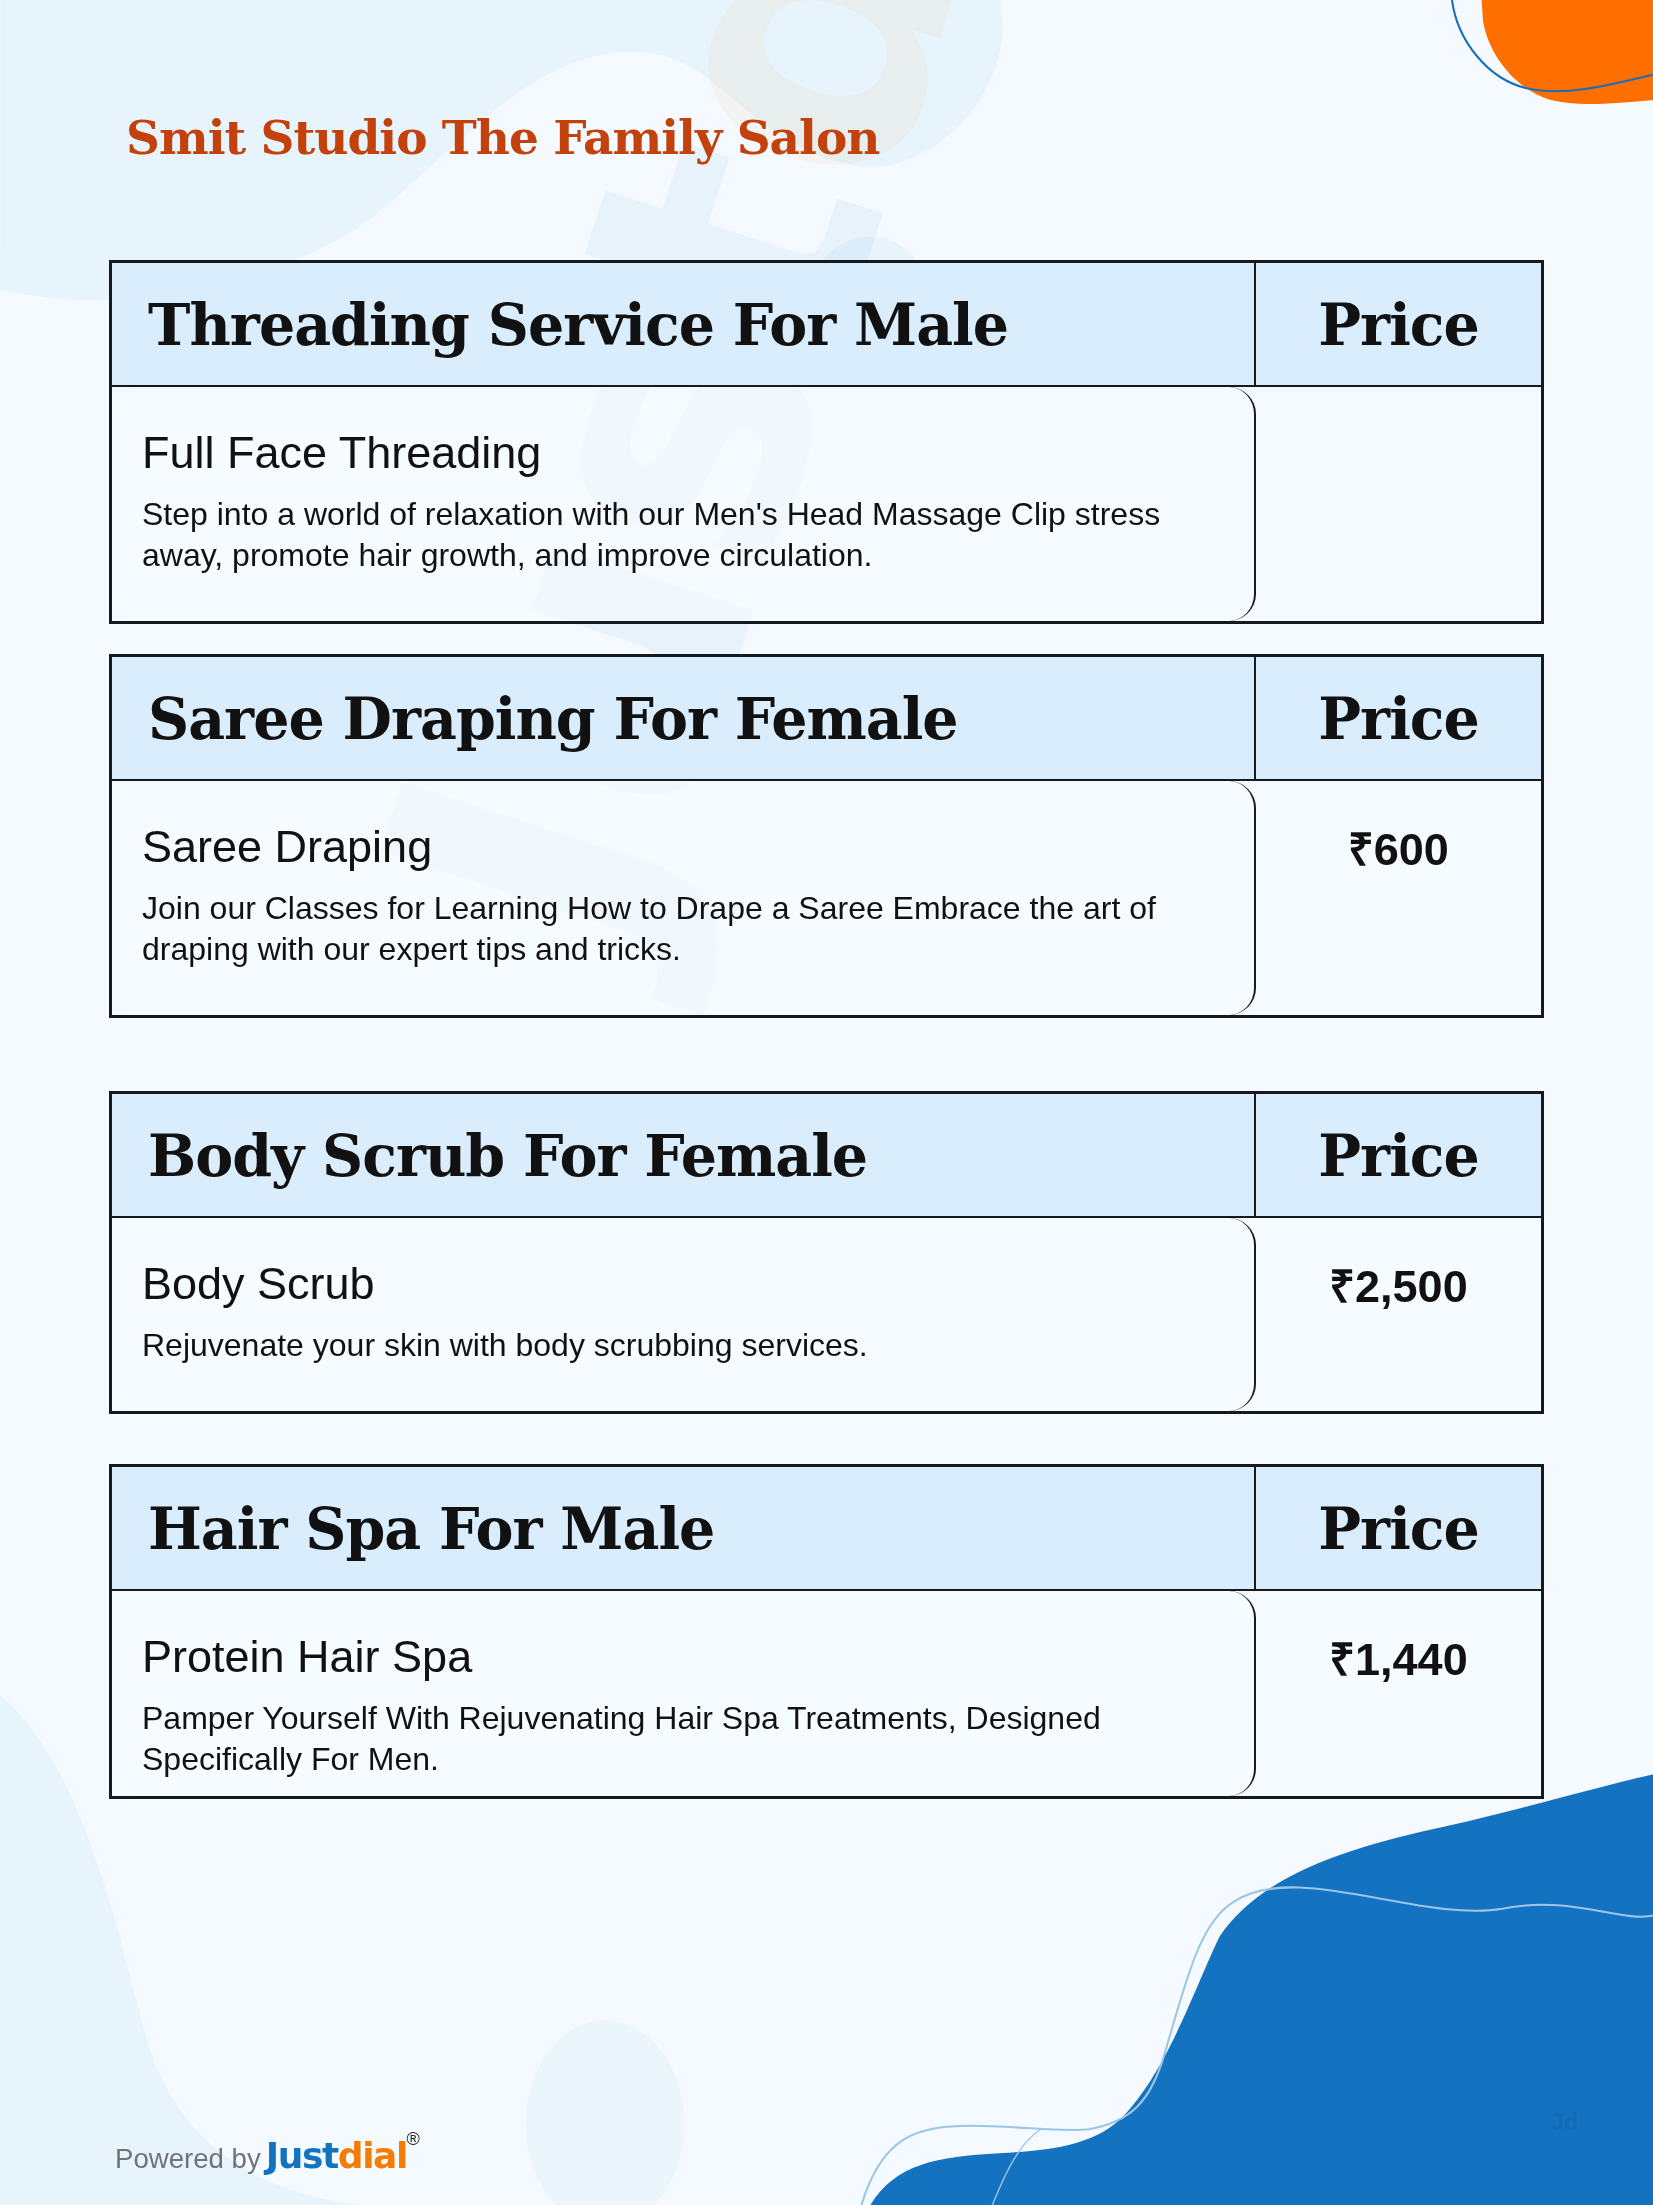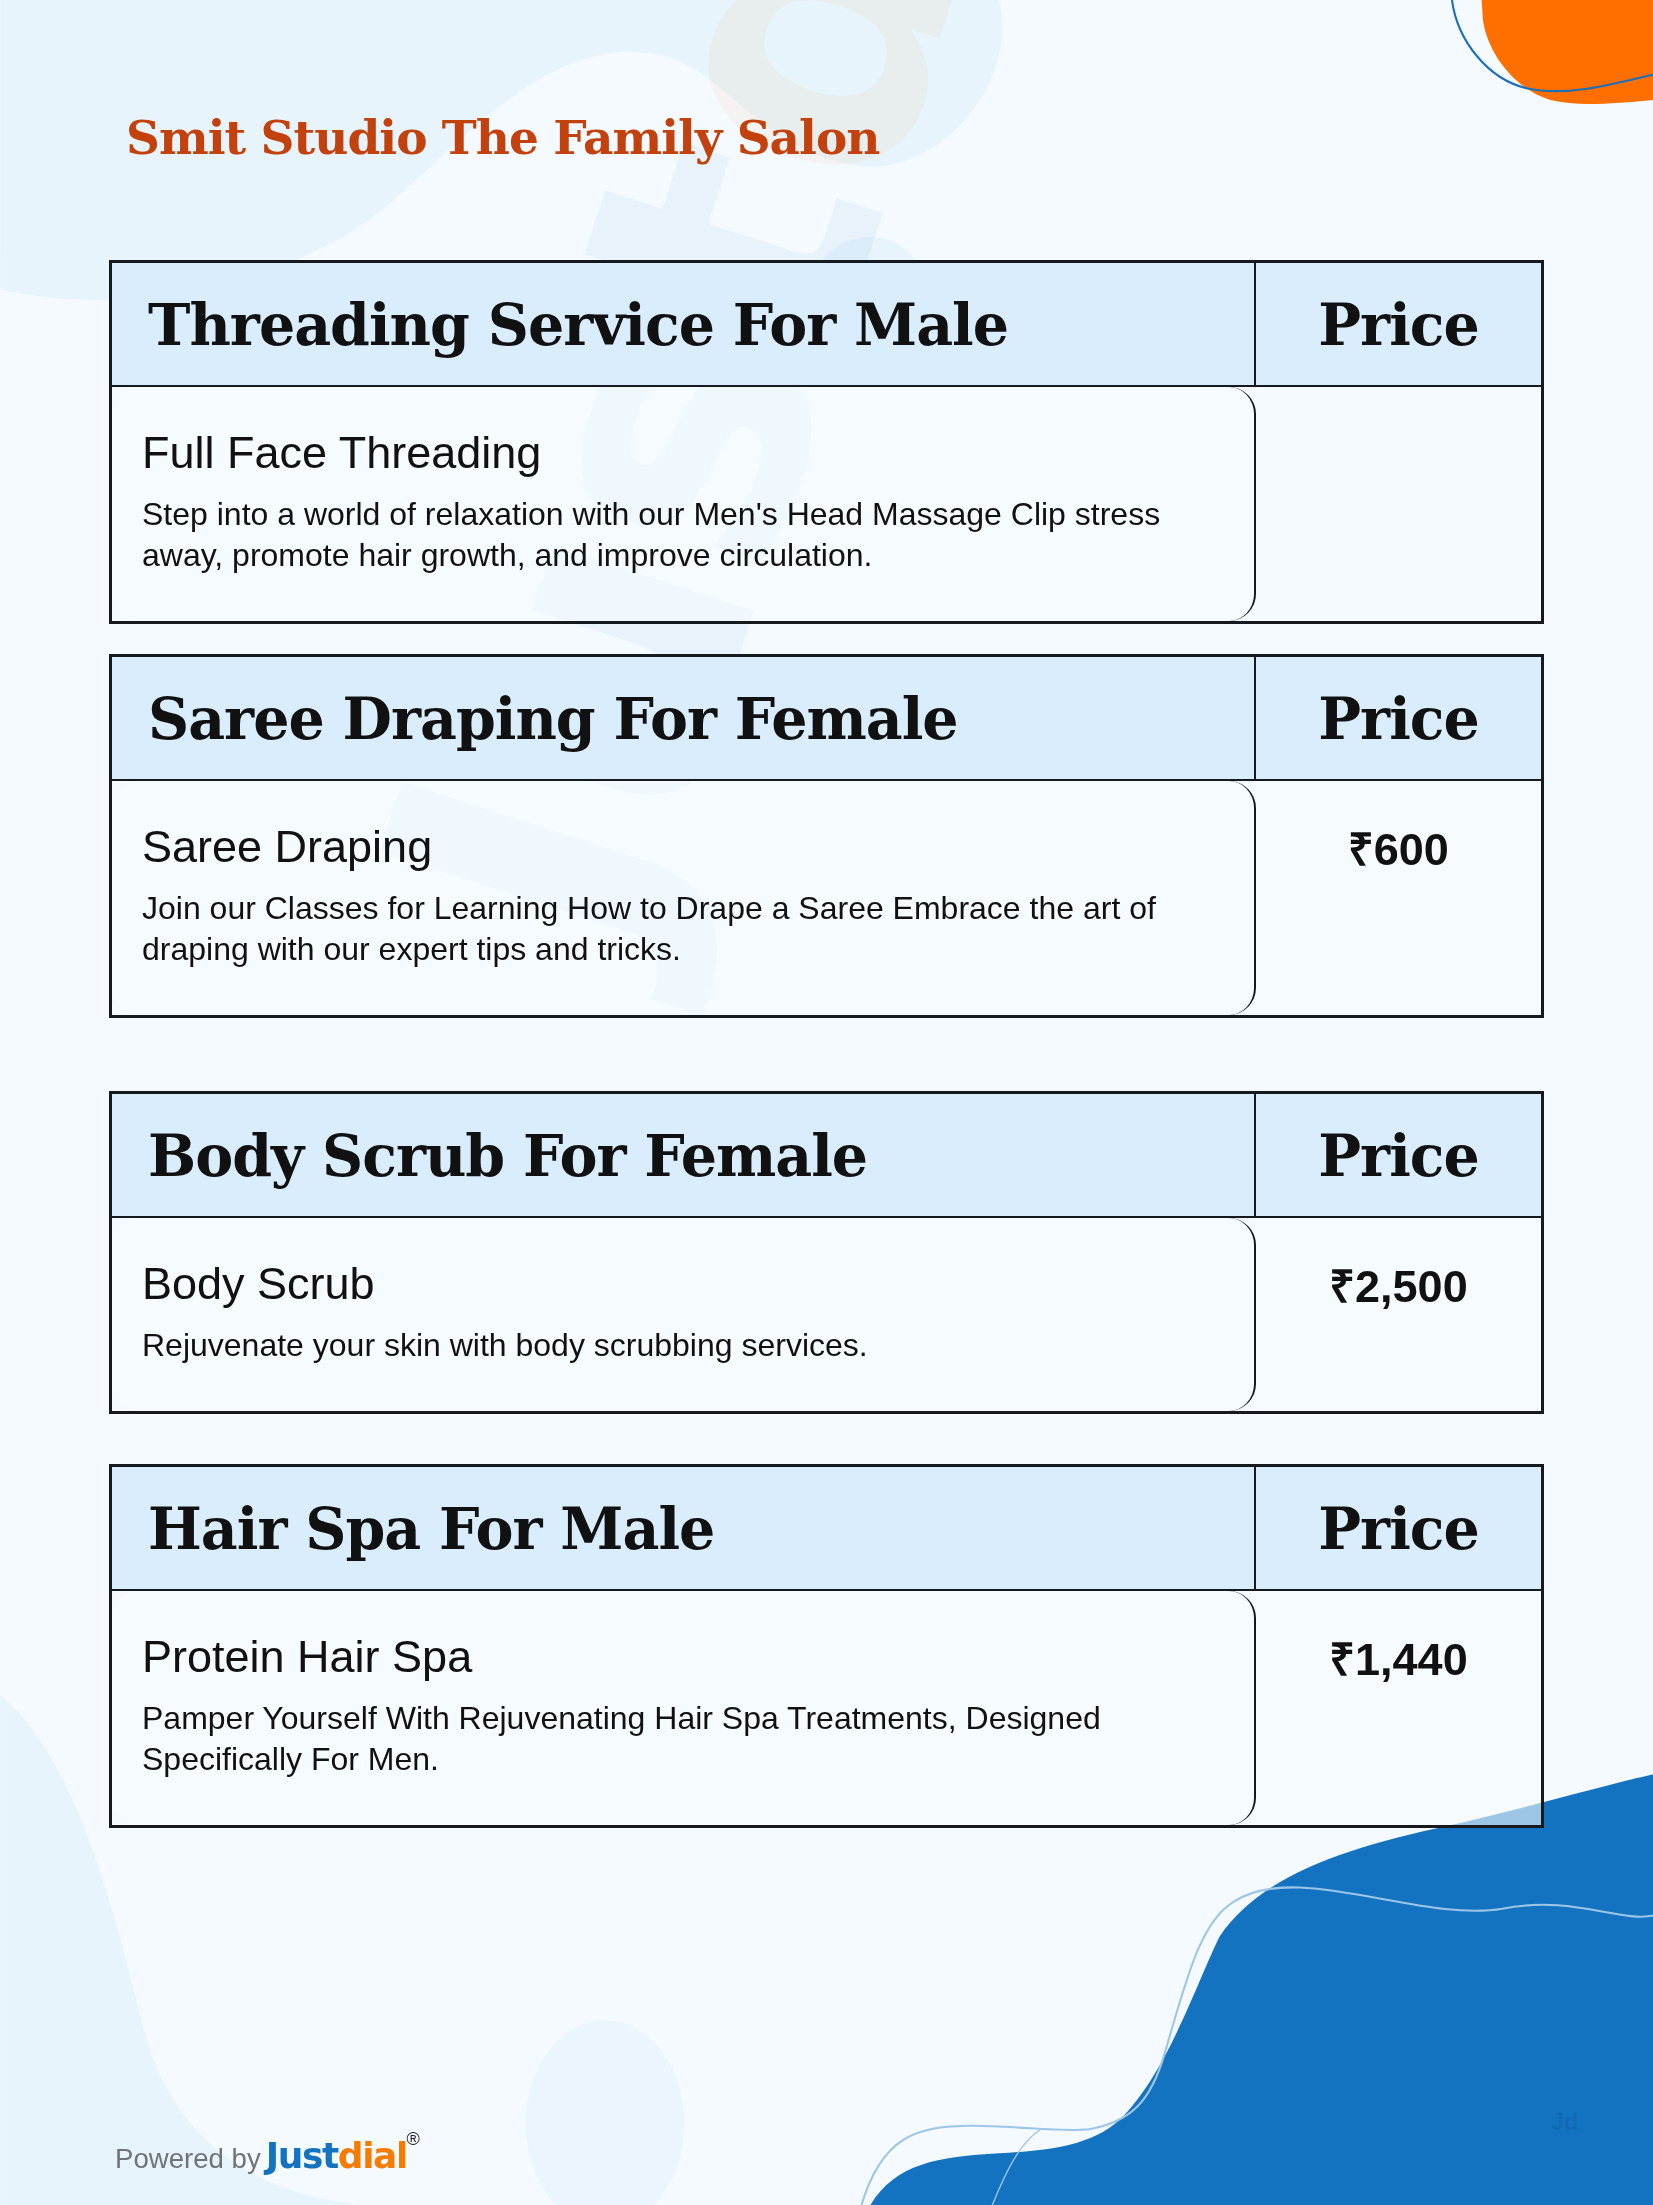--- a/index.html
+++ b/index.html
@@ -118,21 +118,21 @@
       <p class="svc-desc">Rejuvenate your skin with body scrubbing services.</p>
     </div>
     <div class="body-cell right">
       <span class="price">₹2,500</span>
     </div>
   </div>
 
   <div class="table" style="top:1464px;">
     <div class="head-cell left">Hair Spa For Male</div>
     <div class="head-cell right">Price</div>
-    <div class="body-cell left" style="height:234px;">
+    <div class="body-cell left" style="height:205px;">
       <p class="svc-name">Protein Hair Spa</p>
       <p class="svc-desc">Pamper Yourself With Rejuvenating Hair Spa Treatments, Designed Specifically For Men.</p>
     </div>
     <div class="body-cell right">
       <span class="price">₹1,440</span>
     </div>
   </div>
 
   <div class="footer">
     <span class="powered">Powered by</span>

